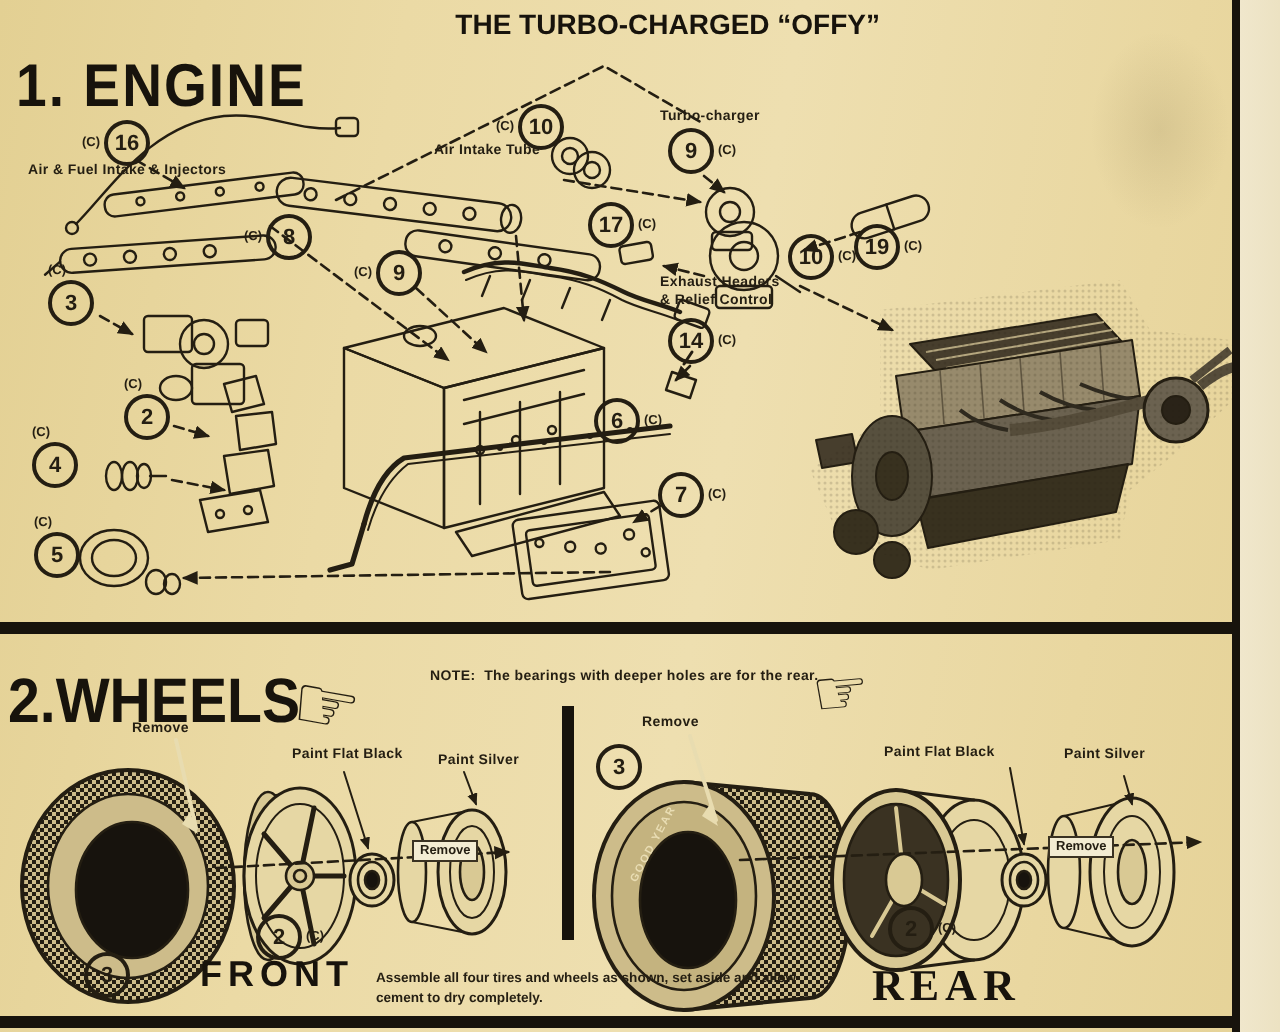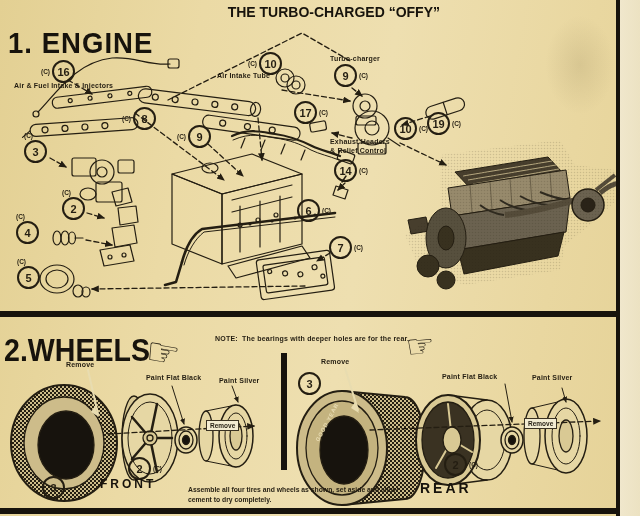--- a/index.html
+++ b/index.html
@@ -426,22 +426,22 @@
     <span class="c">(C)</span>
     </div>
   <div class="pm" style="left:298px;top:372px;">
     <span class="num">3</span>
     </div>
   <div class="pm" style="left:444px;top:453px;">
     <span class="num">2</span>
     <span class="c">(C)</span>
     </div>
 
-  <div class="subh" style="left:100px;top:477px;font-size:12px;">FRONT</div>
-  <div class="subh" style="left:420px;top:480px;font-size:14px;">REAR</div>
+  <div class="subh" style="left:100px;top:477px;font-size:18px;">FRONT</div>
+  <div class="subh" style="left:436px;top:480px;font-size:22px;font-family:Liberation Serif, serif;">REAR</div>
 
   <div class="abs" style="left:188px;top:485px;width:222px;font:bold 6.8px/9.5px 'Liberation Sans',sans-serif;color:#241e12;">Assemble all four tires and wheels as shown, set aside and allow cement to dry completely.</div>
 
   <div class="bar" style="left:281px;top:353px;width:6px;height:117px;"></div>
   <div class="bar" style="left:0;top:508px;width:640px;height:6px;"></div>
   <div class="bar" style="left:616px;top:0;width:4px;height:516px;"></div>
   <div class="abs" style="left:620px;top:0;width:20px;height:516px;background:linear-gradient(90deg,#f0e7cc,#ece2c2);"></div>
 
 </div>
 

